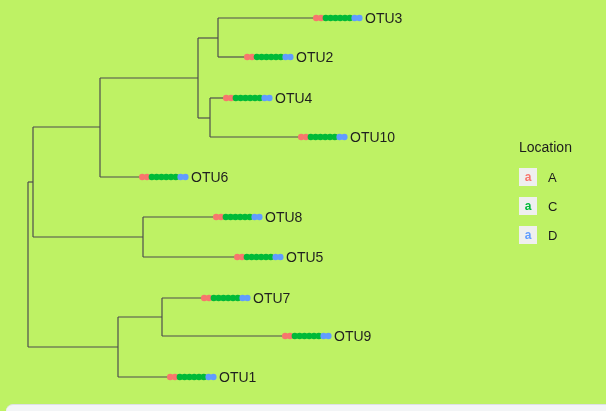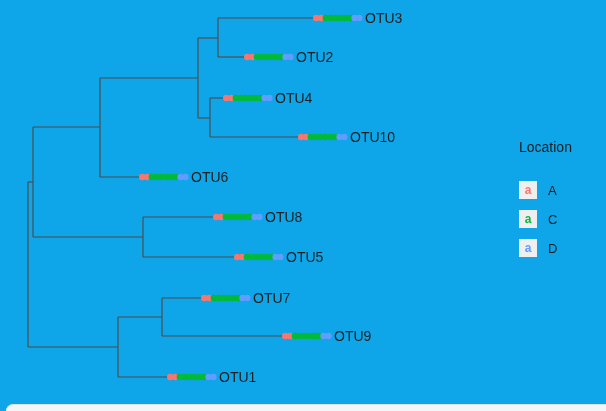--- a/index.html
+++ b/index.html
@@ -1,19 +1,19 @@
 <!DOCTYPE html>
 <html><head>
 <meta charset="utf-8">
 <style>
   html,body{margin:0;padding:0;background:#ffffff;font-family:"Liberation Sans",sans-serif;}
-  .canvas{position:relative;width:606px;height:411px;background:#0ea5e9;overflow:hidden;}
+  .canvas{position:relative;width:606px;height:411px;background:#bef264;overflow:hidden;}
   .tree-svg{position:absolute;left:0;top:0;}
   .legend{position:absolute;left:519px;top:139px;}
-  .legend-title{font-size:14px;color:#1c1c1c;margin-bottom:26px;}
+  .legend-title{font-size:14px;color:#1c1c1c;margin-bottom:13px;}
   .legend-item{display:flex;align-items:center;height:18px;margin-bottom:11px;}
   .legend-key{width:18px;height:18px;background:#efefef;display:flex;align-items:center;justify-content:center;
               font-weight:bold;font-size:12px;line-height:1;}
   .legend-label{margin-left:11px;font-size:13px;color:#1c1c1c;}
   .bottom-strip{position:absolute;left:6px;right:0;bottom:0;height:6px;background:#f3f5f7;
                 border-top:1px solid #dde1e6;border-top-left-radius:7px;}
 </style>
 </head>
 <body>
 

